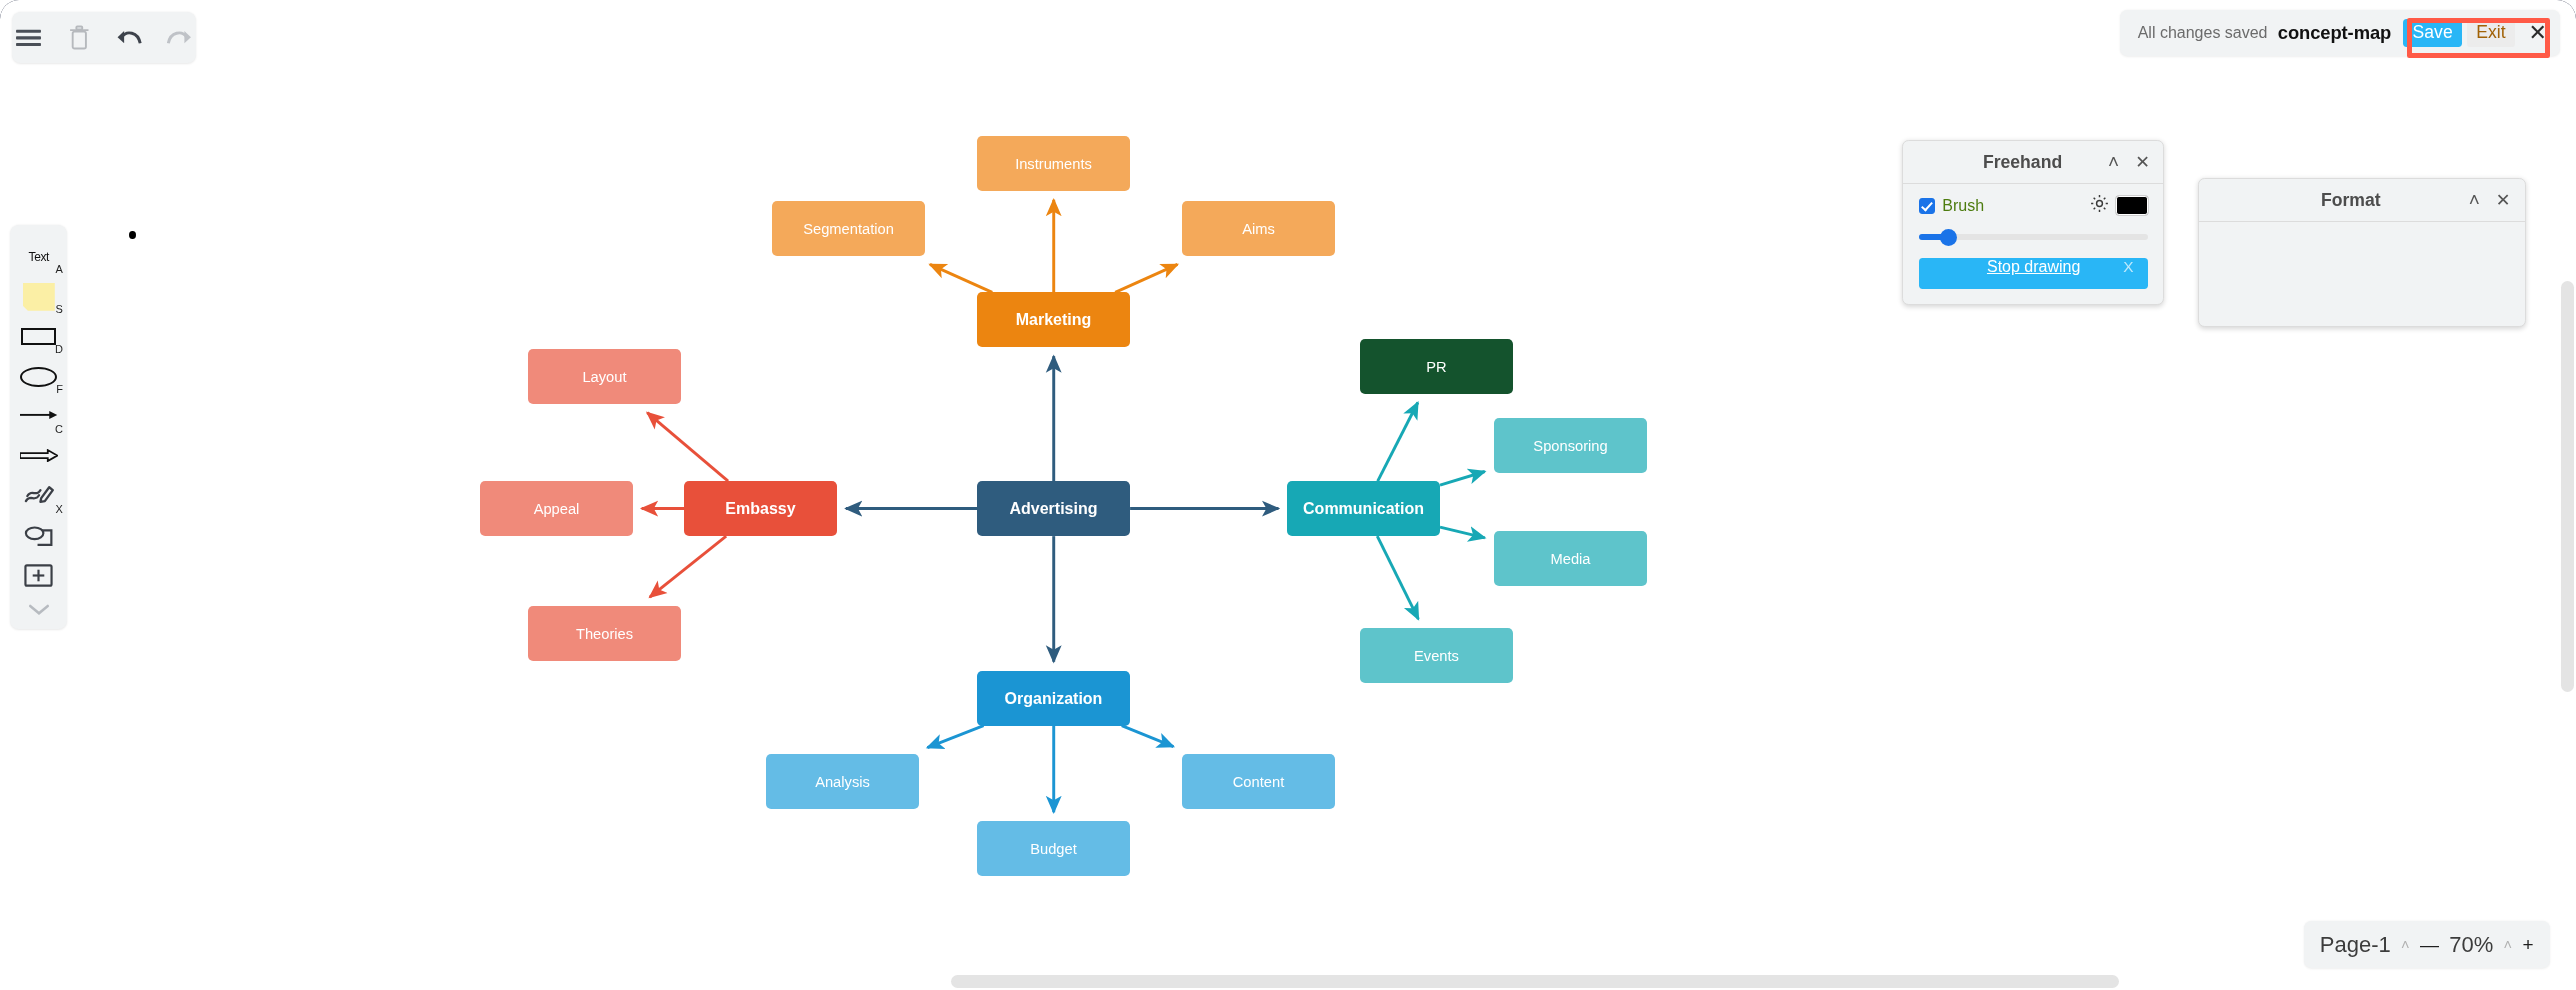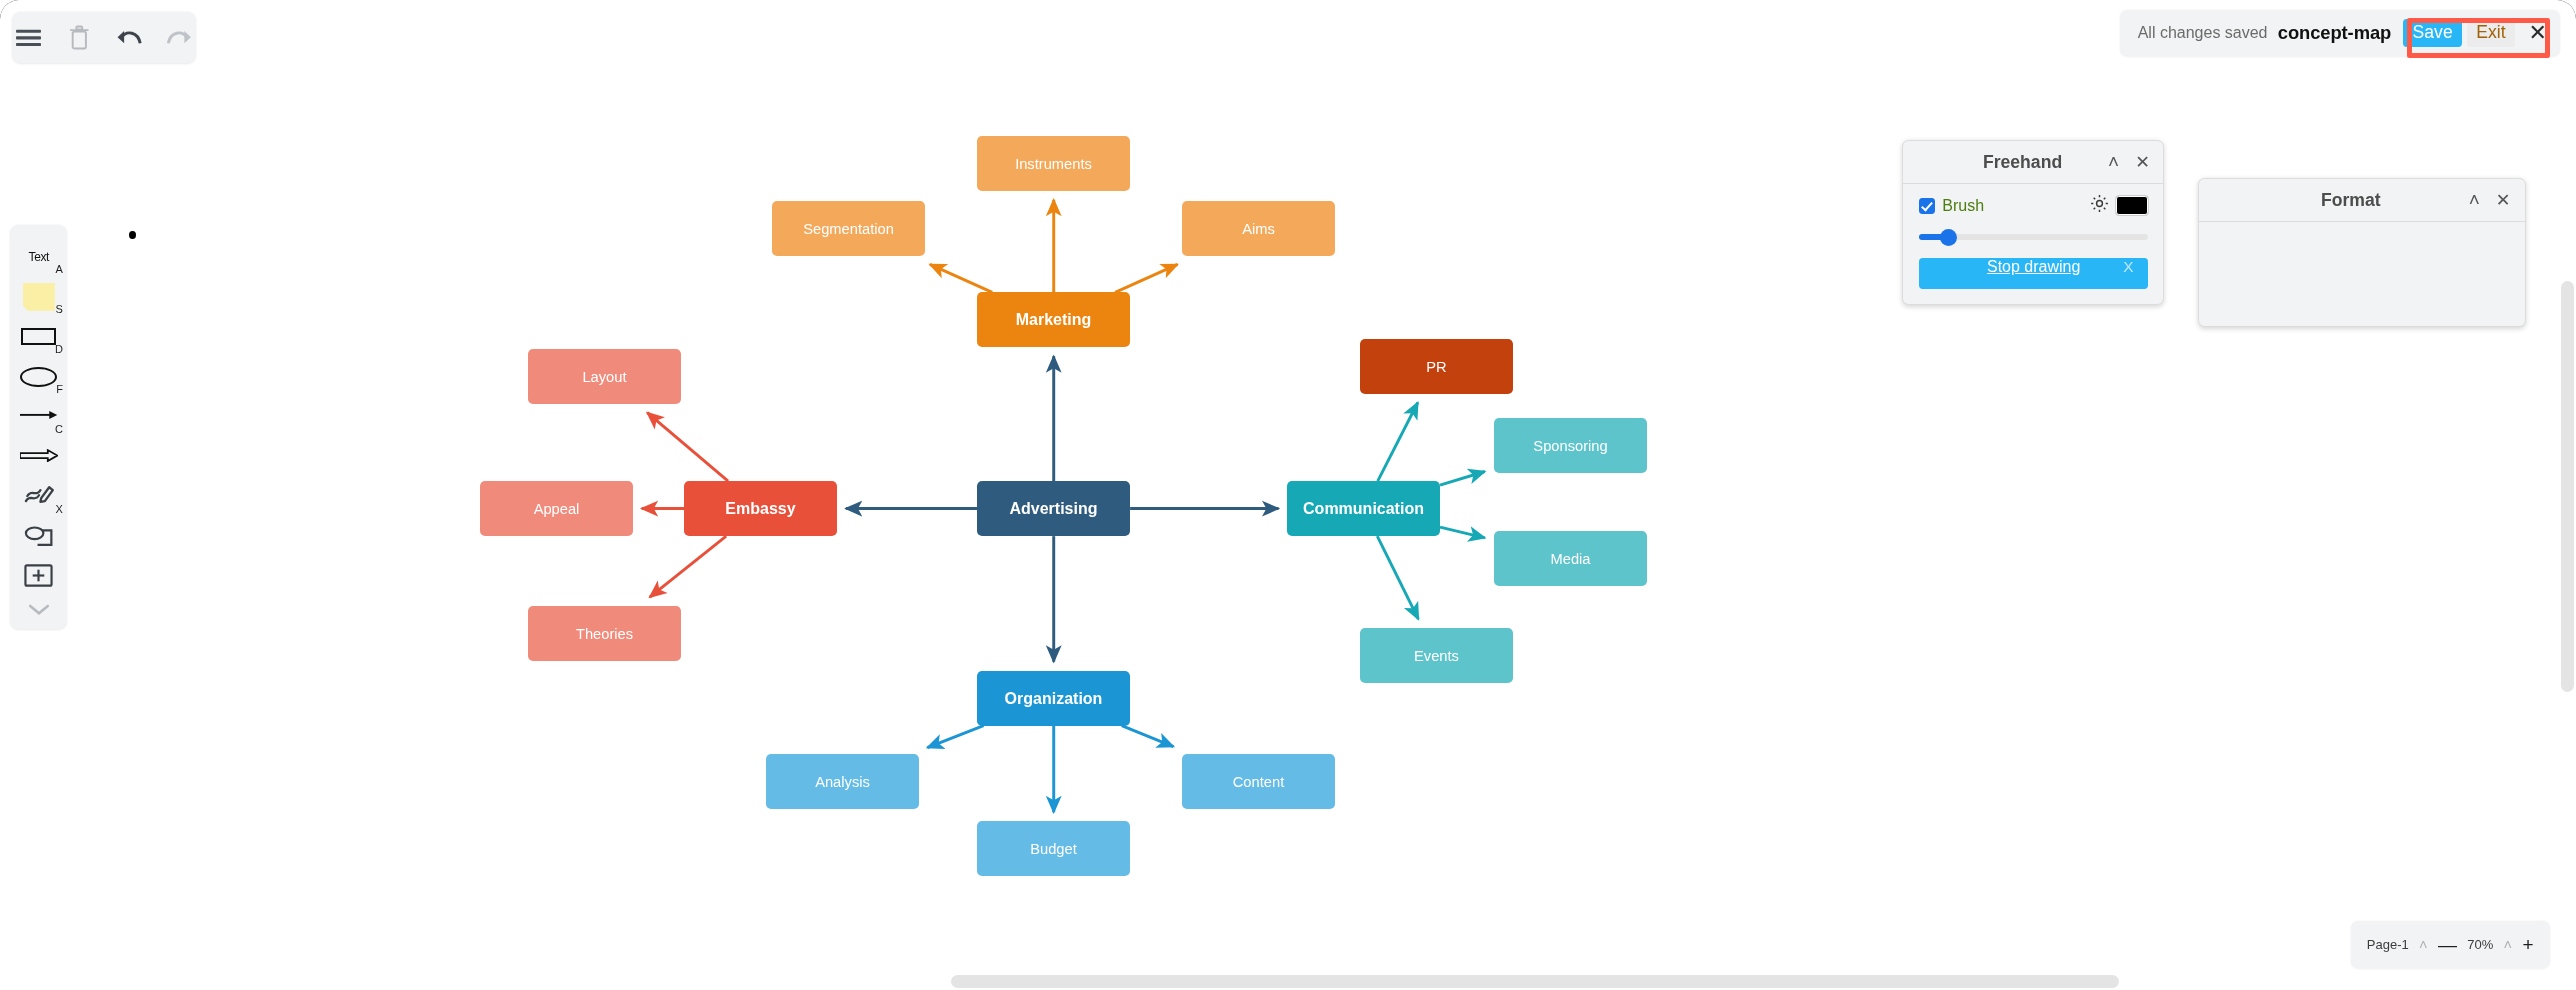--- a/index.html
+++ b/index.html
@@ -244,21 +244,21 @@
   
   #page-zoom-bar {
     position: absolute; right: 26.5px; bottom: 22px;
     height: 47px;
     background: #f1f3f4; border-radius: 7.3px;
     display:flex; align-items:center; gap: 10.3px;
     padding: 0 16px;
     z-index: 40;
     box-shadow: 0 0.7px 2.2px rgba(0,0,0,.07);
   }
-  #page-zoom-bar .pz-label { font-size: 13px; color: #3c3c3c; }
+  #page-zoom-bar .pz-label { font-size: 22px; color: #3c3c3c; }
   #page-zoom-bar .pz-btn { font-size: 19px; color: #1f1f1f; cursor:pointer; line-height:1; }
   #page-zoom-bar .pz-caret { color:#b0b0b0; font-size: 14.7px; cursor:pointer; }
 
   
   #h-scrollbar {
     position: absolute; left: 951px; bottom: 2.2px;
     width: 1168px; height: 12.5px;
     background: #e4e4e4; border-radius: 6.6px;
     z-index: 30; cursor: pointer;
   }
@@ -337,21 +337,21 @@
         </div>
         <div class="node" style="left: 480px; top: 481px; width: 153px; height: 55px; background: rgb(240, 138, 122);">
           <span>Appeal</span>
         </div>
         <div class="node" style="left: 528px; top: 606px; width: 153px; height: 55px; background: rgb(240, 138, 122);">
           <span>Theories</span>
         </div>
         <div class="node primary" style="left: 1287px; top: 481px; width: 153px; height: 55px; background: rgb(23, 168, 181);">
           <span>Communication</span>
         </div>
-        <div class="node" style="left: 1360px; top: 339px; width: 153px; height: 55px; background: #c2410c;">
+        <div class="node" style="left: 1360px; top: 339px; width: 153px; height: 55px; background: #14532d;">
           <span>PR</span>
         </div>
         <div class="node" style="left: 1494px; top: 418px; width: 153px; height: 55px; background: rgb(94, 196, 203);">
           <span>Sponsoring</span>
         </div>
         <div class="node" style="left: 1494px; top: 531px; width: 153px; height: 55px; background: rgb(94, 196, 203);">
           <span>Media</span>
         </div>
         <div class="node" style="left: 1360px; top: 628px; width: 153px; height: 55px; background: rgb(94, 196, 203);">
           <span>Events</span>

